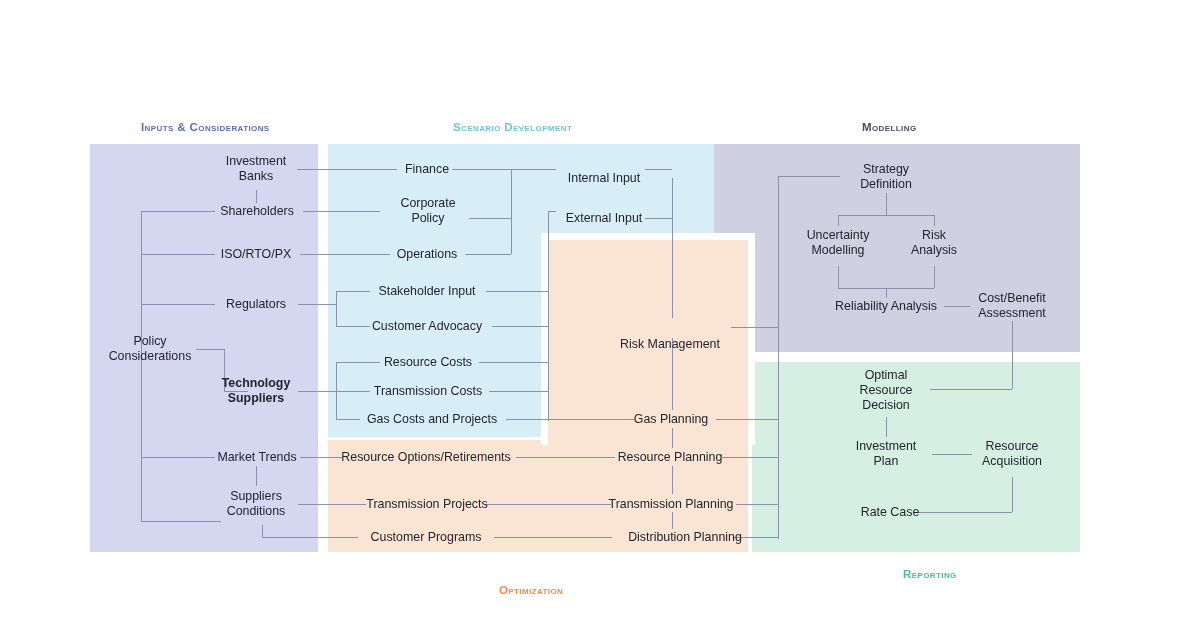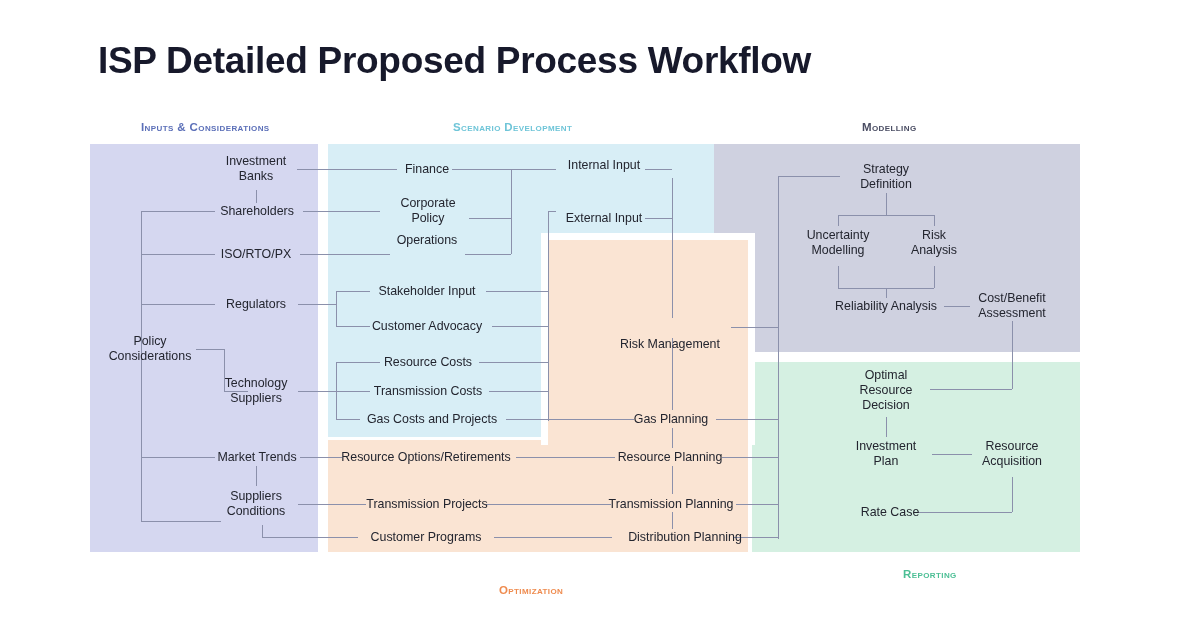--- a/index.html
+++ b/index.html
@@ -18,21 +18,20 @@
   .ln{position:absolute;background:#8b90ab;}
   .lnh{height:1px;}
   .lnv{width:1px;}
   .lnv2{width:1.4px;}
 </style>
 </head>
 <body>
 
 <div id="stage">
 
-  <div class="title">ISP Detailed Proposed Process Workflow</div>
 
   <div class="panel" style="left:90px;top:144px;width:228px;height:408px;background:#d5d7f0;"></div>
 
   <div class="panel" style="left:328px;top:144px;width:420px;height:293px;background:#d8eef6;"></div>
 
   <div class="panel" style="left:328px;top:440px;width:420px;height:112px;background:#fae4d3;"></div>
 
   <div class="panel" style="left:714px;top:144px;width:366px;height:208px;background:#cfd1e0;"></div>
 
   <div class="panel" style="left:752px;top:362px;width:328px;height:190px;background:#d5f0e2;"></div>
@@ -132,41 +131,41 @@
   <div class="ln lnv" style="left:1012px;top:477px;width:1px;height:35px;"></div>
   <div class="ln lnh" style="left:915px;top:512px;width:97px;height:1px;"></div>
 
   <div class="node" style="left:256px;top:169px;">Investment
 Banks</div>
   <div class="node" style="left:257px;top:211px;">Shareholders</div>
   <div class="node" style="left:256px;top:254px;">ISO/RTO/PX</div>
   <div class="node" style="left:256px;top:304px;">Regulators</div>
   <div class="node" style="left:150px;top:349px;">Policy
 Considerations</div>
-  <div class="node" style="left:256px;top:391px;">Technology
+  <div class="node" style="left:256px;top:391px;font-weight:bold;">Technology
 Suppliers</div>
   <div class="node" style="left:257px;top:457px;">Market Trends</div>
   <div class="node" style="left:256px;top:504px;">Suppliers
 Conditions</div>
 
   <div class="node" style="left:427px;top:169px;">Finance</div>
   <div class="node" style="left:428px;top:211px;">Corporate
 Policy</div>
-  <div class="node" style="left:427px;top:240px;">Operations</div>
+  <div class="node" style="left:427px;top:254px;">Operations</div>
   <div class="node" style="left:427px;top:291px;">Stakeholder Input</div>
   <div class="node" style="left:427px;top:326px;">Customer Advocacy</div>
   <div class="node" style="left:428px;top:362px;">Resource Costs</div>
   <div class="node" style="left:428px;top:391px;">Transmission Costs</div>
   <div class="node" style="left:432px;top:419px;">Gas Costs and Projects</div>
 
   <div class="node" style="left:426px;top:457px;">Resource Options/Retirements</div>
   <div class="node" style="left:427px;top:504px;">Transmission Projects</div>
   <div class="node" style="left:426px;top:537px;">Customer Programs</div>
 
-  <div class="node" style="left:604px;top:165px;">Internal Input</div>
+  <div class="node" style="left:604px;top:178px;">Internal Input</div>
   <div class="node" style="left:604px;top:218px;">External Input</div>
   <div class="node" style="left:670px;top:327px;margin-top:17px;">Risk Management</div>
   <div class="node" style="left:671px;top:419px;">Gas Planning</div>
   <div class="node" style="left:670px;top:457px;text-align:center;">Resource Planning</div>
   <div class="node" style="left:671px;top:504px;">Transmission Planning</div>
   <div class="node" style="left:685px;top:537px;">Distribution Planning</div>
 
   <div class="node" style="left:886px;top:177px;">Strategy
 Definition</div>
   <div class="node" style="left:838px;top:243px;">Uncertainty

